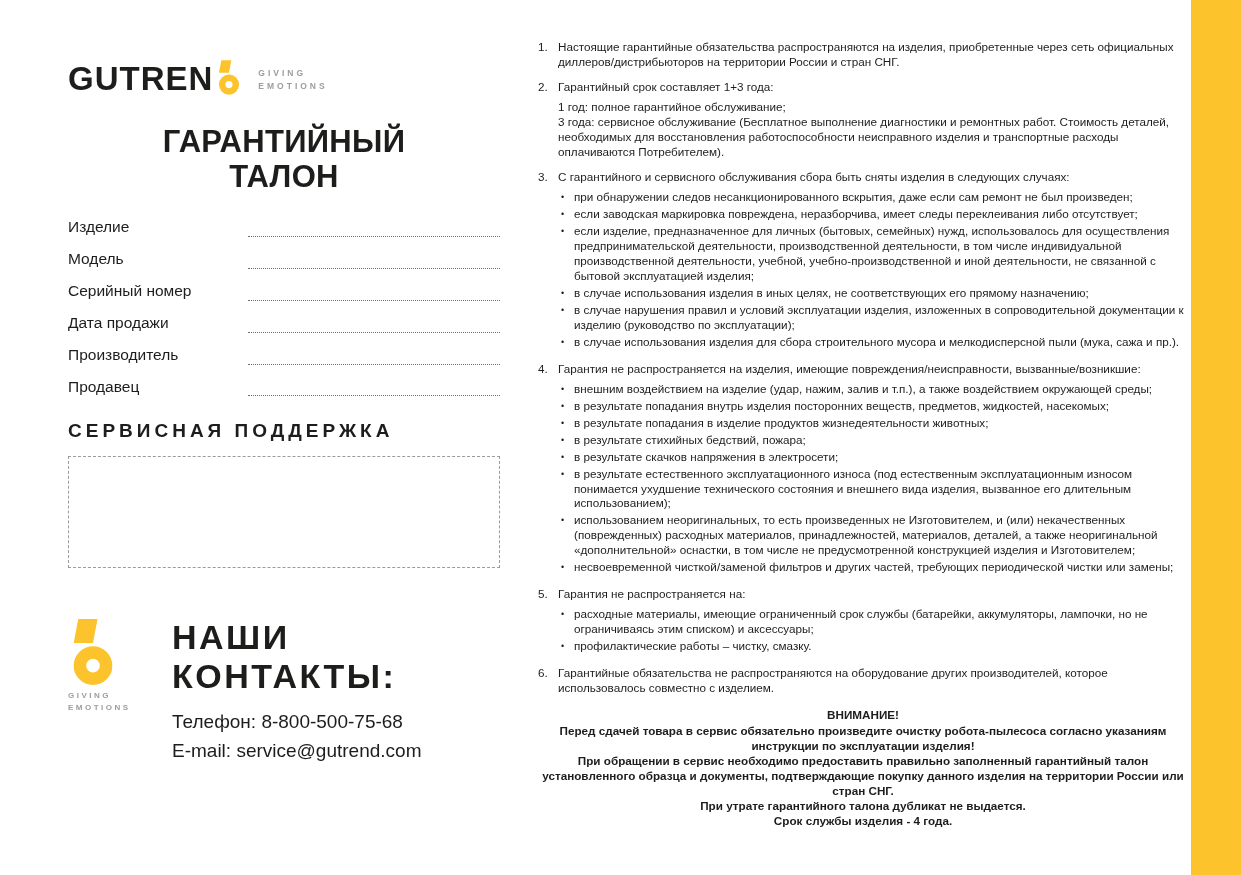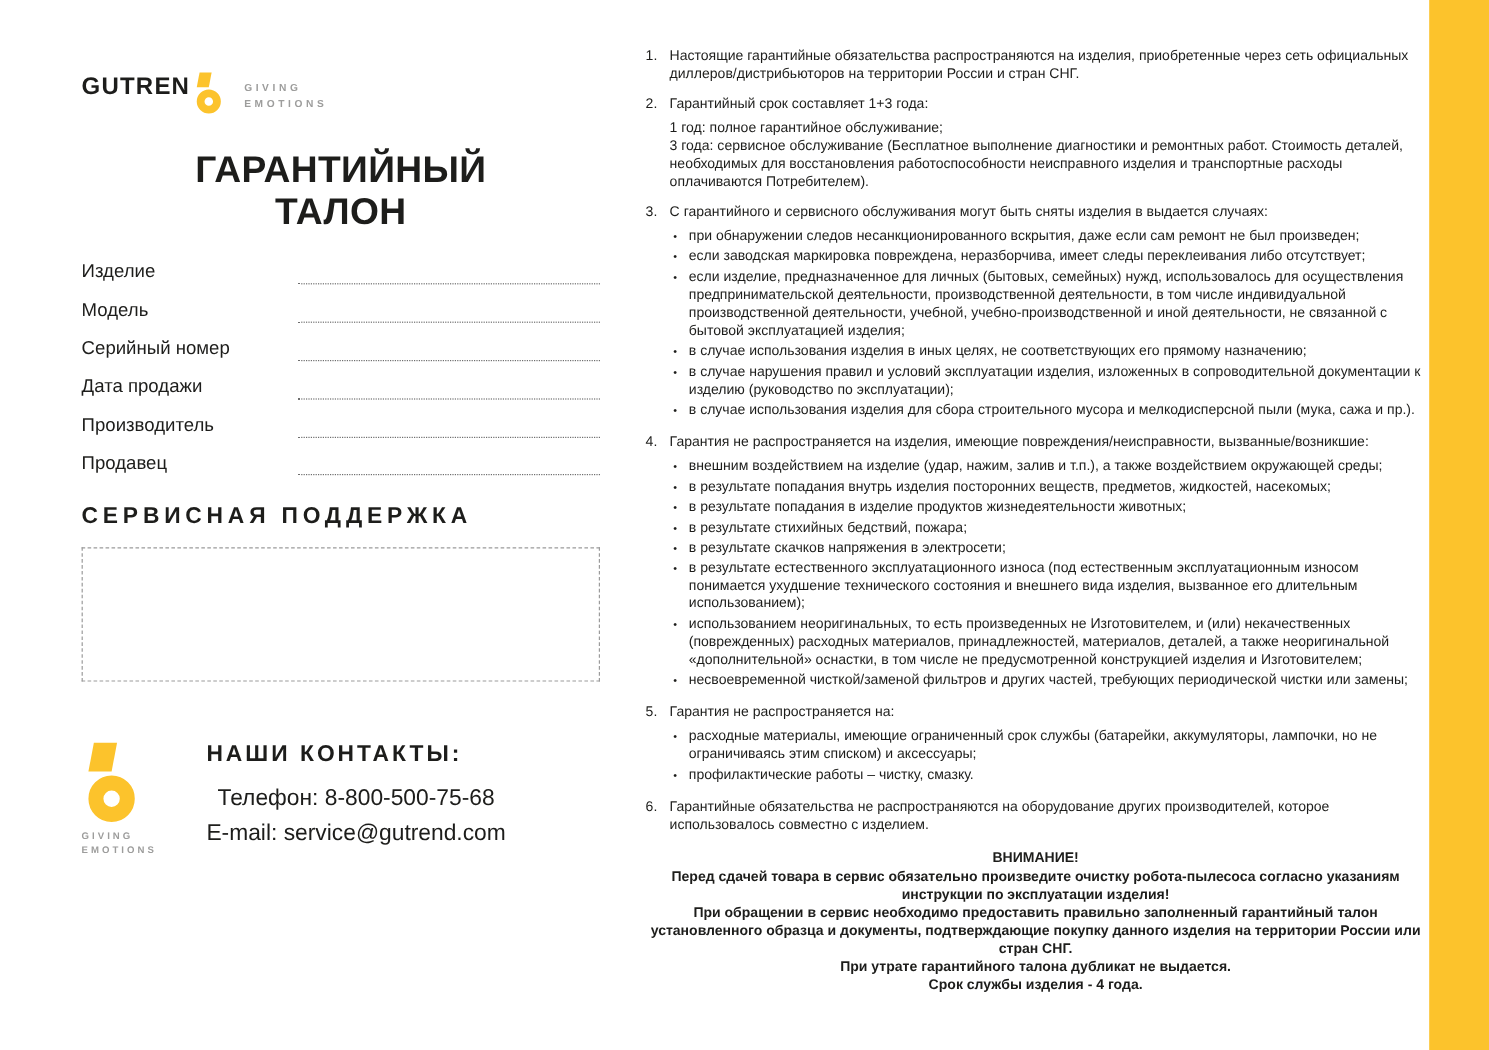--- a/index.html
+++ b/index.html
@@ -8,21 +8,21 @@
     position:relative; width:1241px; height:875px; margin:0 auto;
     background:#ffffff; overflow:hidden;
     font-family:"Liberation Sans", sans-serif; color:#1d1d1b;
   }
   .stripe { position:absolute; top:0; right:0; width:50px; height:100%; background:var(--accent,#FCC32C); }
 
   
   .left-col { position:absolute; left:68px; top:62px; width:432px; }
 
   .logo-row { display:flex; align-items:flex-start; }
-  .logo-text { font-size:20px; font-weight:800; letter-spacing:1px; line-height:1; }
+  .logo-text { font-size:33px; font-weight:800; letter-spacing:1px; line-height:1; }
   .logo-glyph { width:26px; height:37px; margin-left:3px; margin-top:-3px; }
   .logo-glyph path { fill:var(--accent,#FCC32C); }
   .logo-glyph circle { stroke:var(--accent,#FCC32C); fill:none; stroke-width:11; }
   .logo-tagline { margin-left:16px; margin-top:5px; font-size:8.5px; letter-spacing:3px; color:#9d9d9c; font-weight:700; }
   .logo-tagline span { display:block; line-height:1.5; }
 
   .title { margin-top:28px; font-size:31px; font-weight:800; line-height:1.13; letter-spacing:0.3px;text-align:center; }
   .title span { display:block; }
 
   .form { margin-top:24px; }
@@ -30,22 +30,22 @@
   .form-label { width:180px; font-size:15.5px; line-height:1.22; padding-right:8px; }
   .form-line { flex:1; border-bottom:1.5px dotted #6e6e6e; height:15px; }
 
   .service-title { margin-top:24px; font-size:19px; font-weight:800; letter-spacing:4px; }
   .service-box { margin-top:14px; width:100%; height:112px; border:1px dashed #9b9b9b; background:#fff; }
 
   .contacts { margin-top:50px; display:flex; align-items:flex-start; }
   .contact-logo { width:58px; margin-right:46px; }
   .logo-glyph.big { width:50px; height:68px; margin:0; }
   .contact-logo .logo-tagline { margin:9px 0 0 0; font-size:8px; letter-spacing:2.5px; }
-  .contact-title { font-size:19px; font-weight:800; letter-spacing:2.5px; }
-  .contact-line { margin-top:15px; font-size:19px;text-align:center; }
+  .contact-title { font-size:34px; font-weight:800; letter-spacing:2.5px; }
+  .contact-line { margin-top:15px; font-size:19px; }
   .contact-line + .contact-line { margin-top:7px; }
 
   
   .right-col { position:absolute; left:538px; top:40px; width:650px; font-size:11.7px; line-height:1.28; }
   .term { display:flex; margin-bottom:10px; }
   .term-num { width:20px; flex:none; }
   .term-body { flex:1; }
   .term-lead + .term-para { margin-top:5px; }
   .bullets { margin-top:5px; }
   .bullet { display:flex; margin-bottom:2px; }
@@ -140,21 +140,21 @@
           <div class="term-num">2.</div>
           <div class="term-body">
             <div class="term-lead">Гарантийный срок составляет 1+3 года:</div>
             <div class="term-para">1 год: полное гарантийное обслуживание;</div>
             <div class="term-para">3 года: сервисное обслуживание (Бесплатное выполнение диагностики и ремонтных работ. Стоимость деталей, необходимых для восстановления работоспособности неисправного изделия и транспортные расходы оплачиваются Потребителем).</div>
           </div>
         </div>
         <div class="term">
           <div class="term-num">3.</div>
           <div class="term-body">
-            <div class="term-lead">С гарантийного и сервисного обслуживания могут быть сняты изделия в выдается случаях:</div>
+            <div class="term-lead">С гарантийного и сервисного обслуживания сбора быть сняты изделия в следующих случаях:</div>
             <div class="bullets">
               <div class="bullet">
                 <span class="dot">•</span>
                 <span class="bullet-text">при обнаружении следов несанкционированного вскрытия, даже если сам ремонт не был произведен;</span>
               </div>
               <div class="bullet">
                 <span class="dot">•</span>
                 <span class="bullet-text">если заводская маркировка повреждена, неразборчива, имеет следы переклеивания либо отсутствует;</span>
               </div>
               <div class="bullet">

